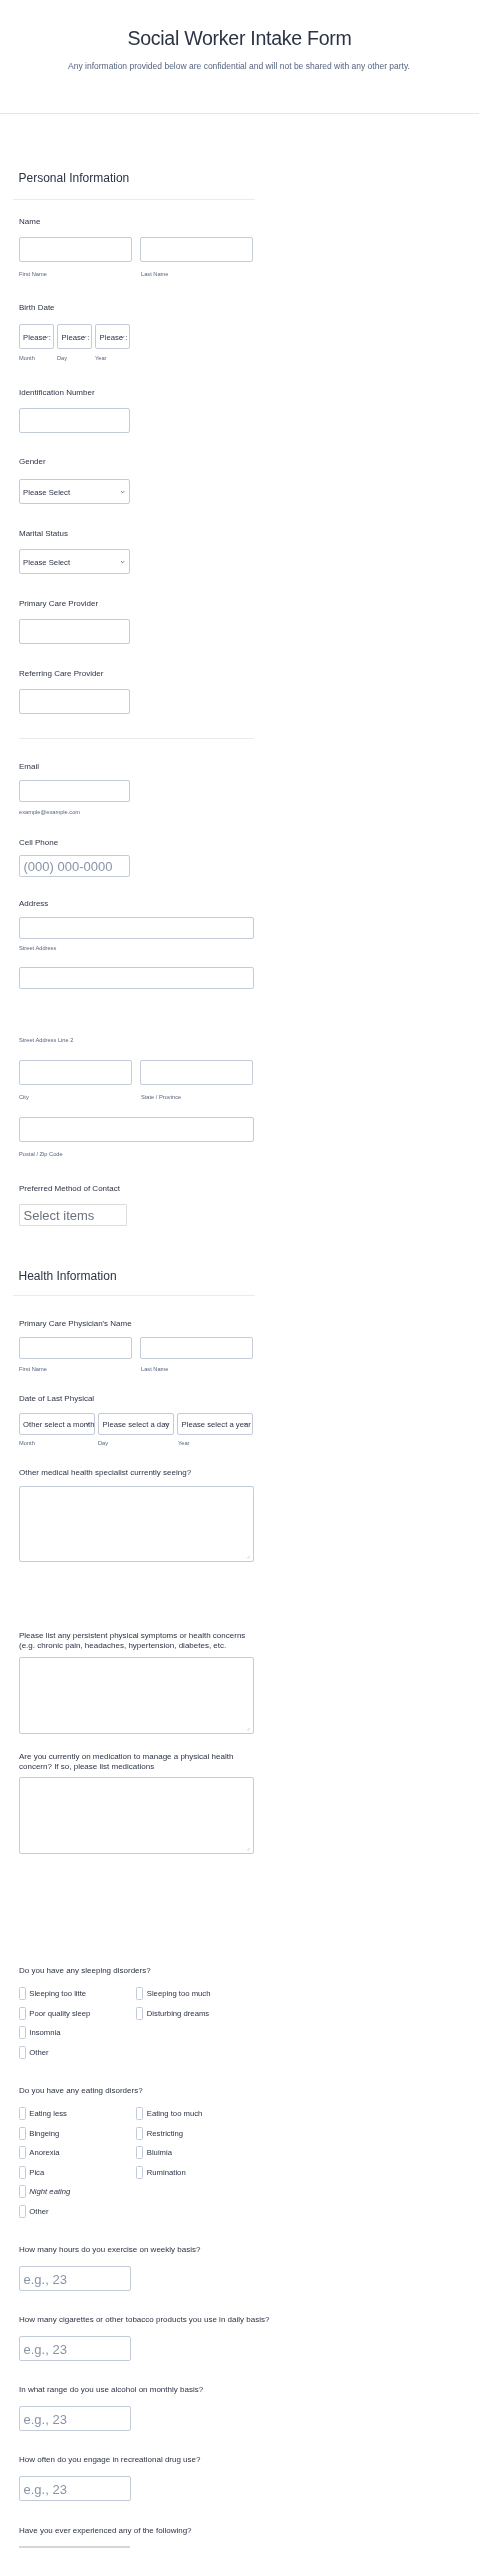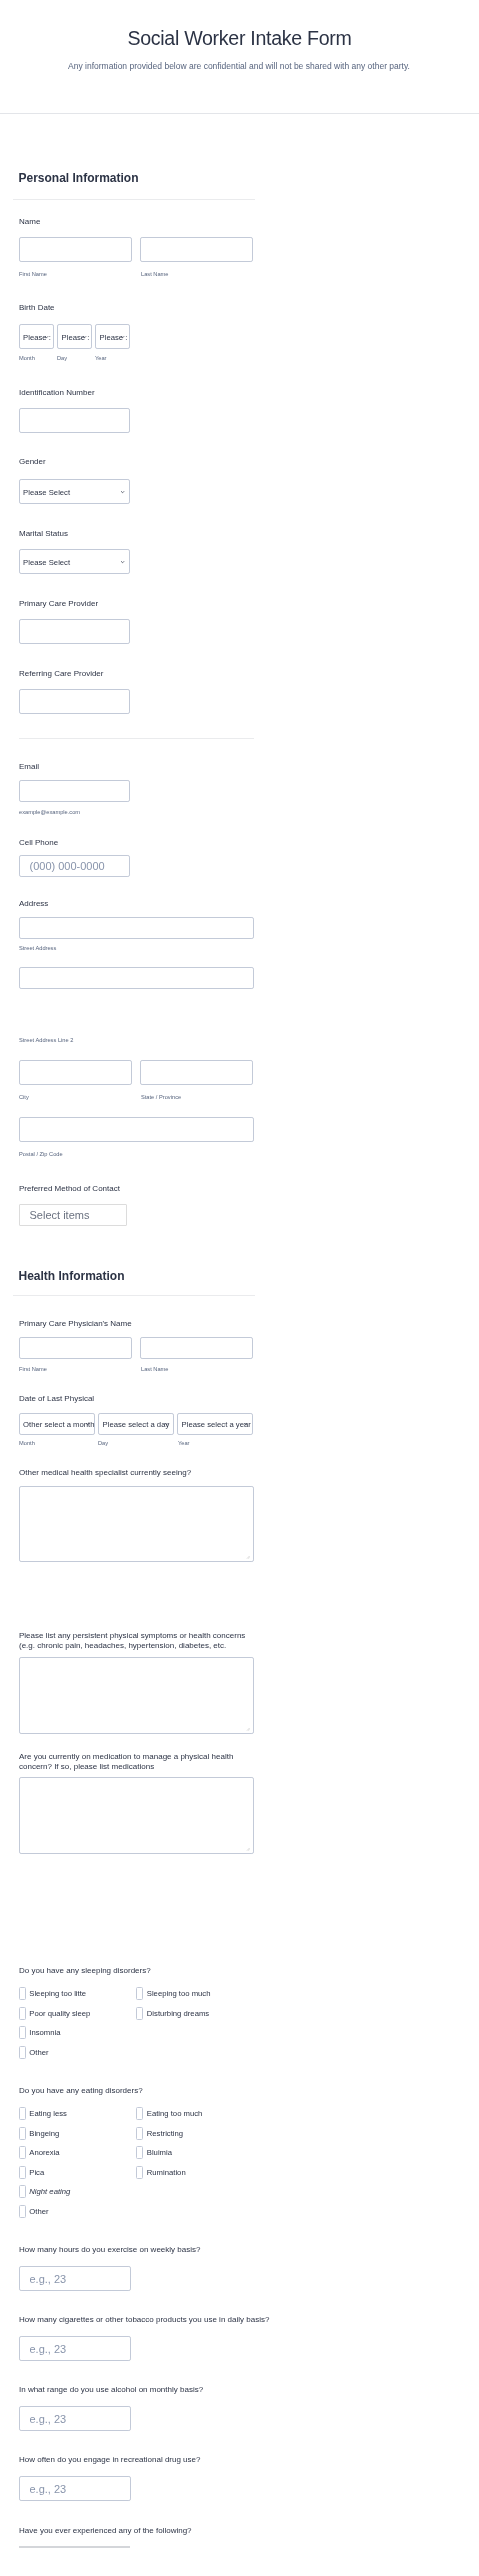--- a/index.html
+++ b/index.html
@@ -2,26 +2,26 @@
 <html style="font-size:8.2px"><head>
 <meta charset="utf-8">
 <style>
   * { box-sizing: border-box; margin: 0; padding: 0; }
   html, body { width: 479px; background: #ffffff; }
   body { font-family: "Liberation Sans", "DejaVu Sans", sans-serif; color: #2c3345; position: relative; height: 3672px; overflow: hidden; }
   .abs { position: absolute; }
   .title { left: 0; width: 479px; top: 27px; text-align: center; font-size: 19.6px; font-weight: normal; color: #2c3345; letter-spacing: -0.3px; }
   .subtitle { left: 46px; width: 386px; top: 58px; text-align: center; font-size: 8.5px; line-height: 16.5px; color: #57647e; }
   .hr-full { left: 0; width: 479px; height: 0.5px; background: #e3e5e9; }
-  .section-title { left: 18.5px; font-size: 12px; font-weight: bold; color: #2c3345; }
+  .section-title { left: 18.5px; font-size: 12px; font-weight: normal; color: #2c3345; }
   .label { left: 19px; font-size: 8px; color: #2c3345; line-height: 10.3px; }
   .sublabel { font-size: 5.7px; color: #57647e; }
   .input { background: #fff; border: 0.5px solid #c3cad8; border-radius: 2.1px; height: 25px; }
   .input-sm { height: 22px; }
-  .ph { position: absolute; left: 10px; top: 50%; transform: translateY(-50%); font-size: 11px; color: #8894ab; white-space: nowrap; }
+  .ph { position: absolute; left: 4px; top: 50%; transform: translateY(-50%); font-size: 13px; color: #8894ab; white-space: nowrap; }
   .select-text { position: absolute; left: 3.6px; top: 50%; transform: translateY(-50%); font-size: 7.7px; color: #2c3345; white-space: nowrap; }
   .chev { position: absolute; right: 3.6px; top: 50%; transform: translateY(-50%); width: 5.2px; height: 5.2px; }
   .textarea { background: #fff; border: 0.5px solid #c3cad8; border-radius: 2.1px; }
   .resize { position: absolute; right: 2.1px; bottom: 2.1px; width: 4.1px; height: 4.1px; }
   .cb-row { display: flex; align-items: center; gap: 3.6px; font-size: 7.7px; color: #2c3345; }
   .cb { width: 7.2px; height: 13px; border: 0.5px solid #c3cad8; border-radius: 1.5px; background: #fff; flex: none; }
   .thin-line { height: 1.5px; background: #d4d6da; left: 18.5px; width: 111px; }
 </style>
 </head>
 <body>

